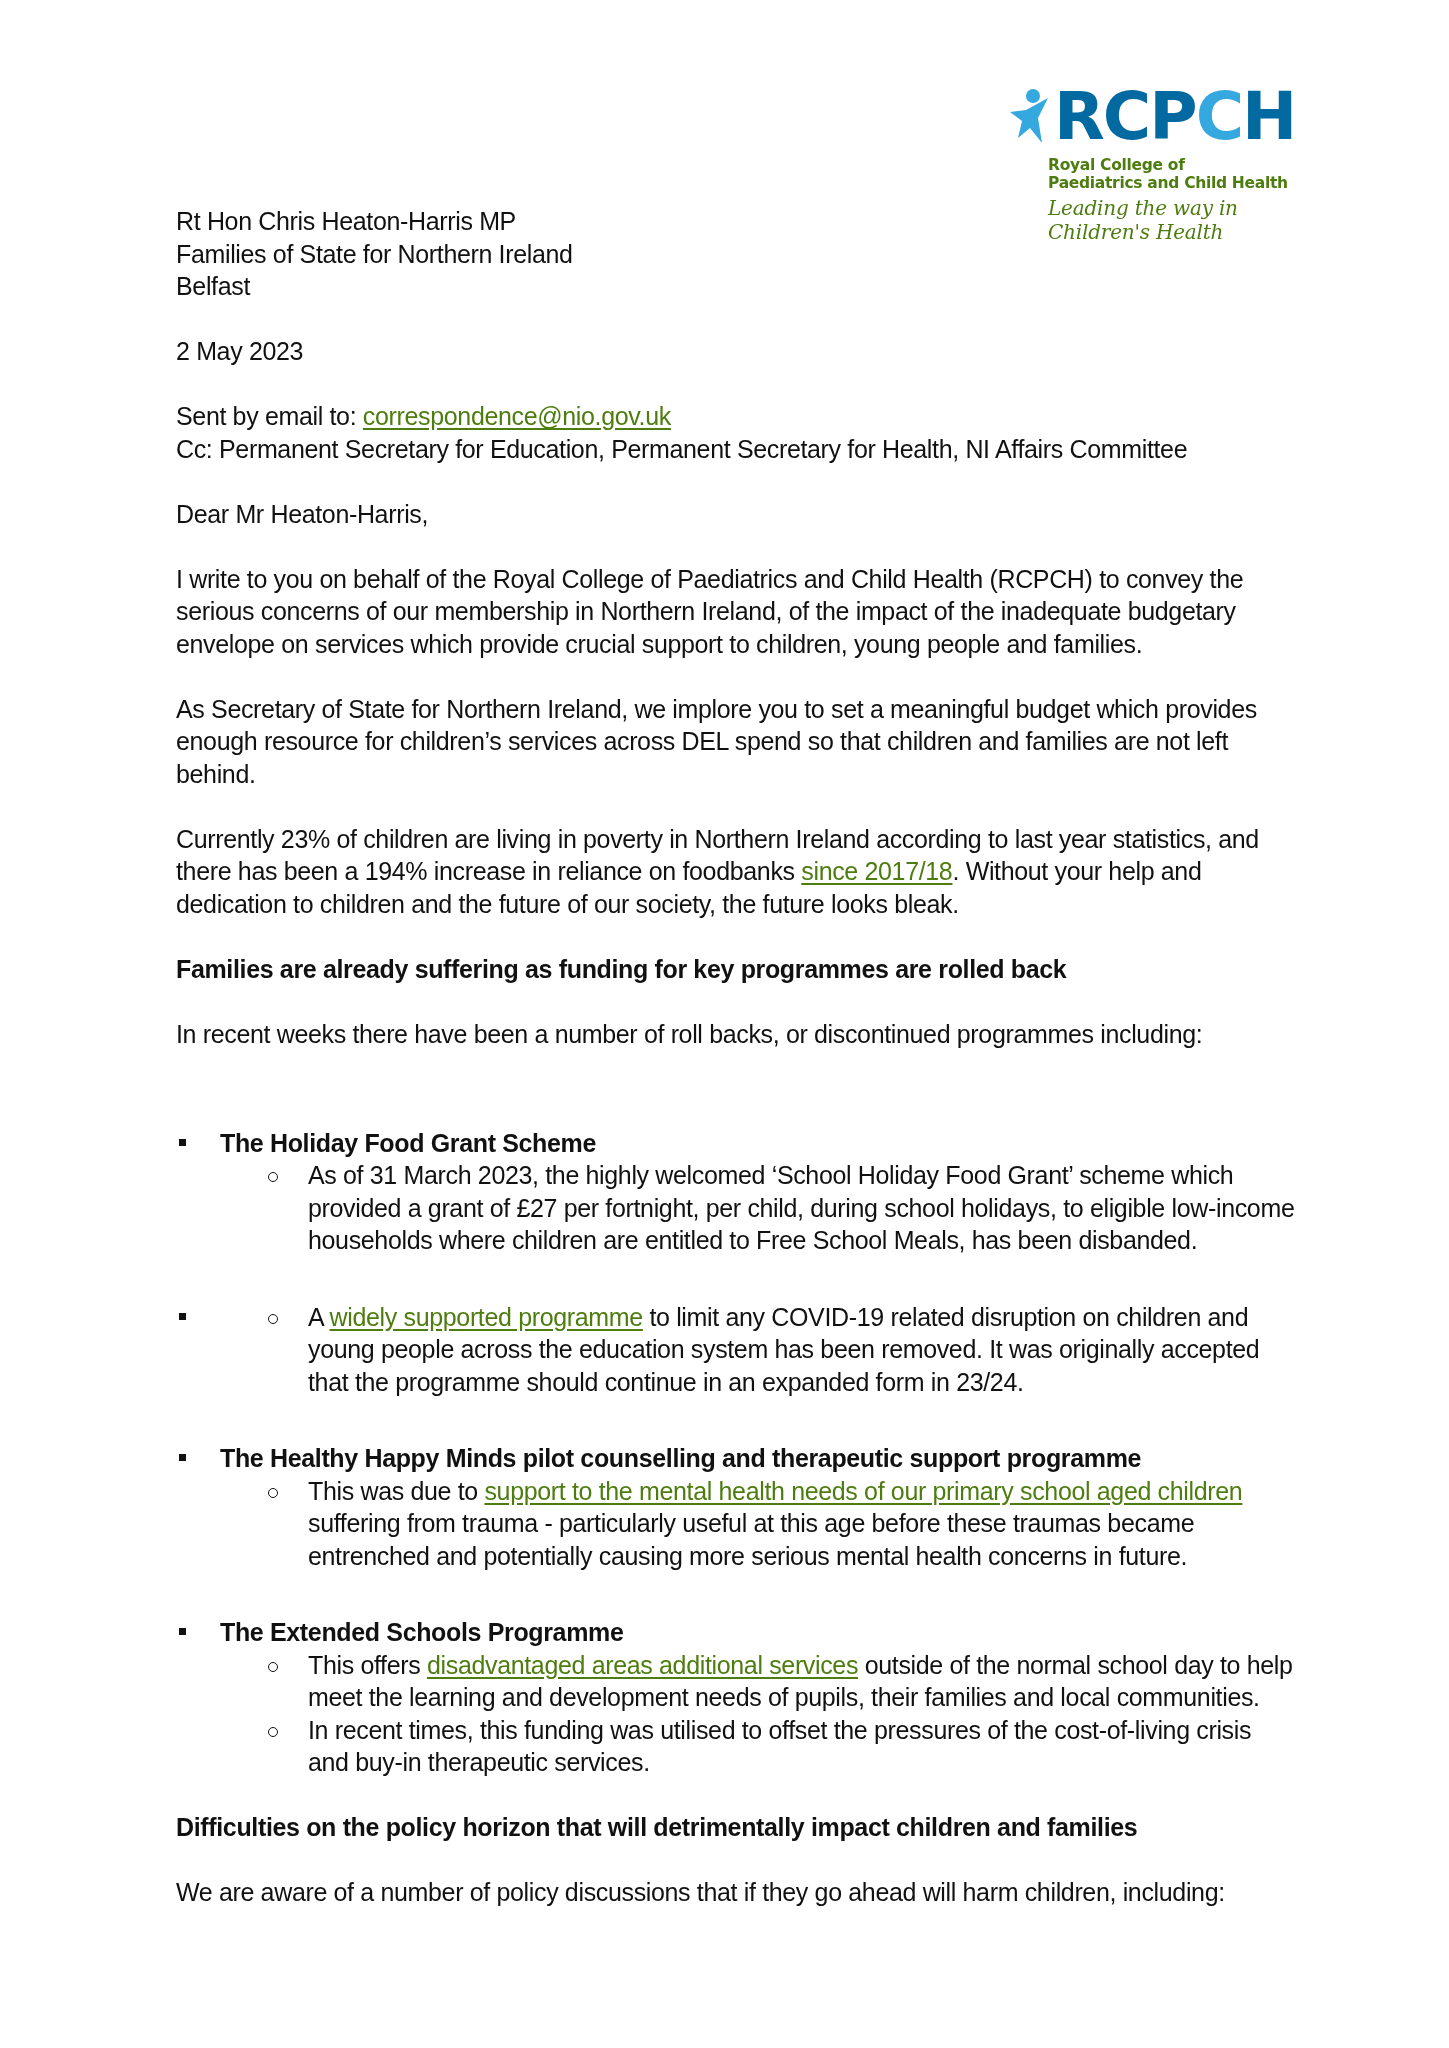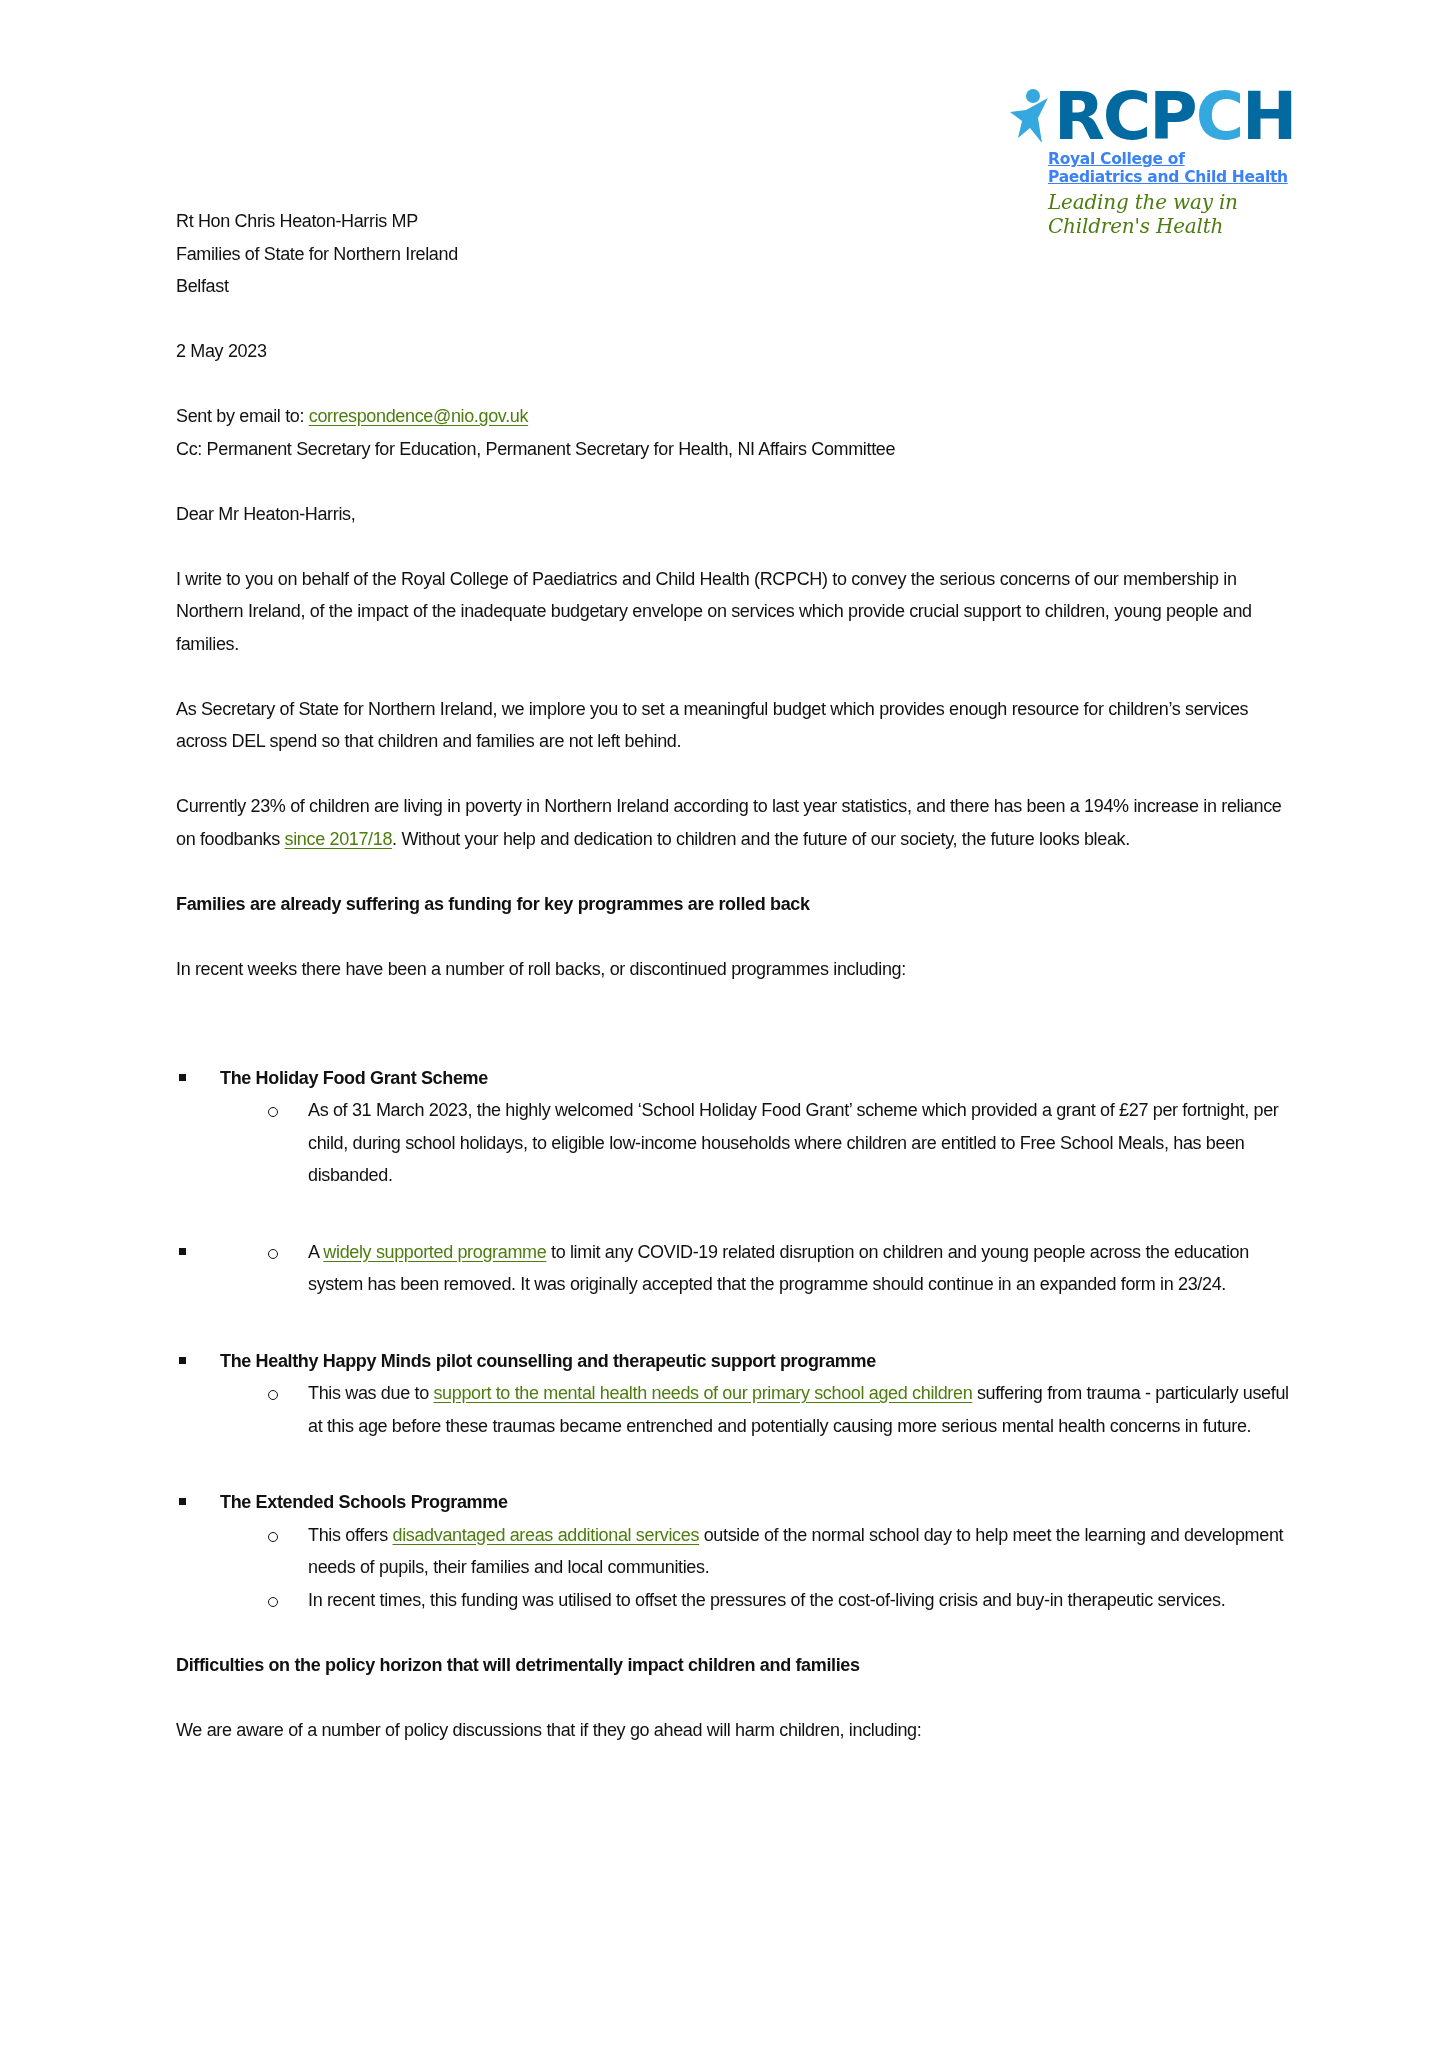--- a/index.html
+++ b/index.html
@@ -32,47 +32,46 @@
       font-family: "DejaVu Sans", sans-serif;
       font-weight: bold;
       font-size: 66px;
       letter-spacing: -2px;
       line-height: 66px;
     }
     .logo-letters .dark { color: #0369a1; }
     .logo-letters .light { color: #35a8e0; }
     .logo-name {
       margin-left: 40px;
-      margin-top: 0;
+      margin-top: 6px;
       font-family: "DejaVu Sans", sans-serif;
       font-weight: bold;
       font-size: 15.5px;
       line-height: 18px;
-      color: #3b82f6;
+      color: #4d7c0f;
       letter-spacing: -0.3px;
-      text-decoration: underline;
     }
     .logo-tagline {
       margin-left: 40px;
       margin-top: 4px;
       font-family: "DejaVu Serif", serif;
       font-style: italic;
       font-size: 20px;
       color: #4d7c0f;
       letter-spacing: -0.2px;
     }
 
     
     .content {
       position: absolute;
       left: 176px;
       top: 205px;
       width: 1120px;
       font-family: "Liberation Sans Narrow", "Liberation Sans", sans-serif;
-      font-size: 18px;
+      font-size: 25px;
       line-height: 32.5px;
       letter-spacing: -0.35px;
     }
     .content p { margin: 0; }
     .gap { height: 32.5px; }
     .addr-line, .line { display: block; white-space: nowrap; }
     a.link {
       color: #4d7c0f;
       text-decoration: underline;
       text-underline-offset: 3px;

